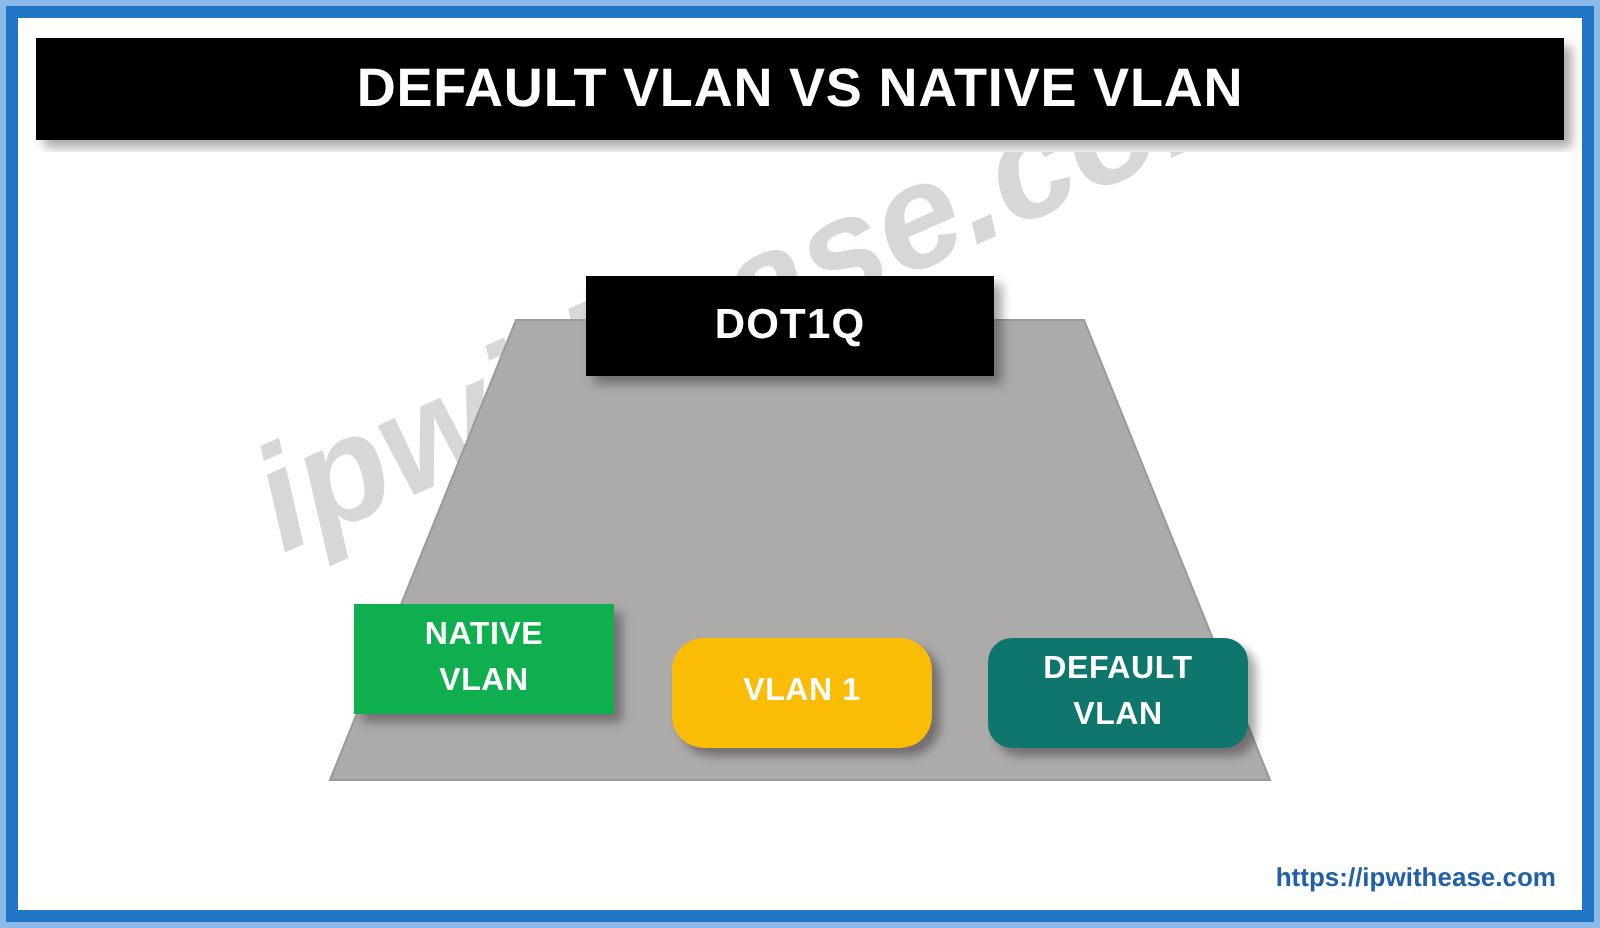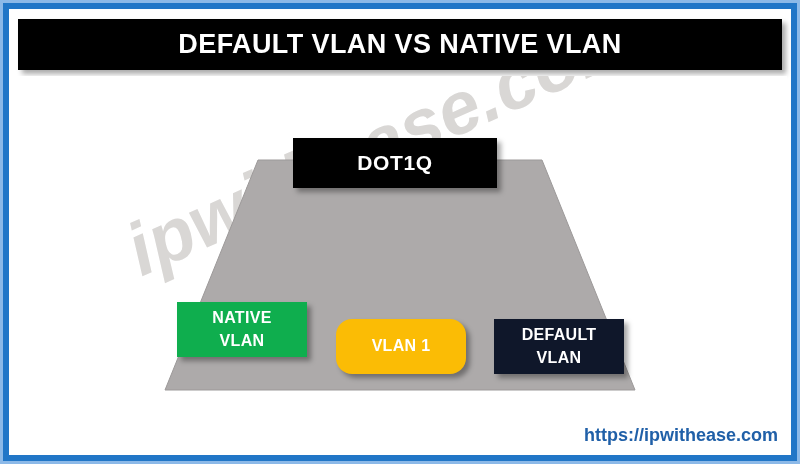--- a/index.html
+++ b/index.html
@@ -145,21 +145,21 @@
 
   .box-native  { left: 164px; top: 226px; width: 130px; height: 55px; }
   .box-vlan1   { left: 323px; top: 243px; width: 130px; height: 55px; border-radius: 16px; }
   .box-default { left: 481px; top: 243px; width: 130px; height: 55px; }
 
   
   .footer-url {
     position: absolute;
     right: 22px;
     bottom: 18px;
-    font-size: 18px;
+    font-size: 13px;
     font-weight: bold;
     color: #2060a8;
     font-family: "Liberation Sans", sans-serif;
     white-space: nowrap;
   }
 </style>
 </head>
 <body>
 
 <div id="page">
@@ -189,21 +189,21 @@
 
     <div class="vlan-box box-native" id="box-native" style="background: rgb(15, 174, 78);">
       <span class="vlan-label" style="color: rgb(255, 255, 255);">NATIVE
 VLAN</span>
     </div>
 
     <div class="vlan-box box-vlan1" id="box-vlan1" style="background: rgb(251, 188, 5);">
       <span class="vlan-label" style="color: rgb(255, 255, 255);">VLAN 1</span>
     </div>
 
-    <div class="vlan-box box-default" id="box-default" style="background: #0f172a;">
+    <div class="vlan-box box-default" id="box-default" style="background: #0f766e; border-radius: 12px;">
       <span class="vlan-label" style="color: rgb(255, 255, 255);">DEFAULT
 VLAN</span>
     </div>
 
   </div>
 
   <div class="footer-url" style="color: rgb(32, 96, 168);">https://ipwithease.com</div>
 
 </div>
 

